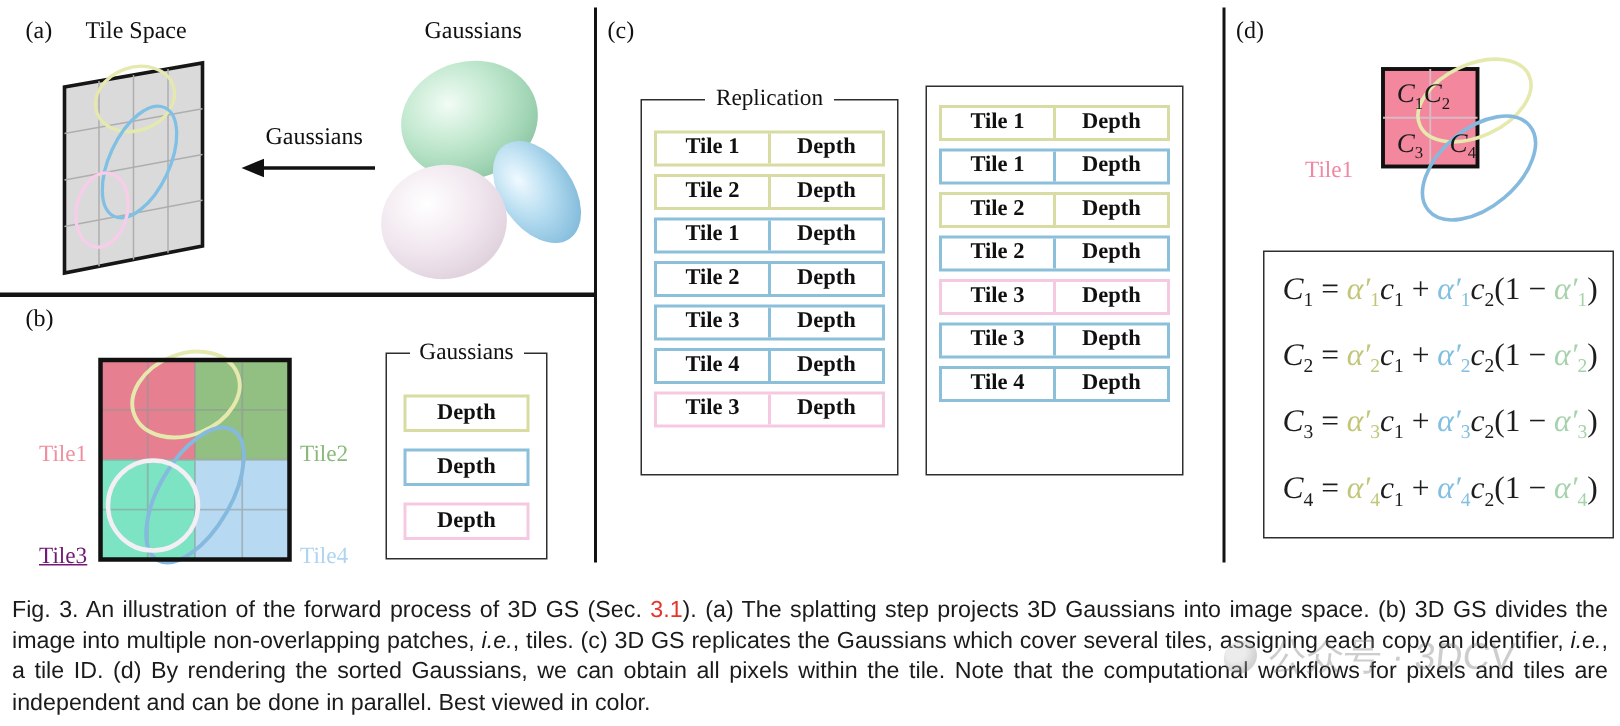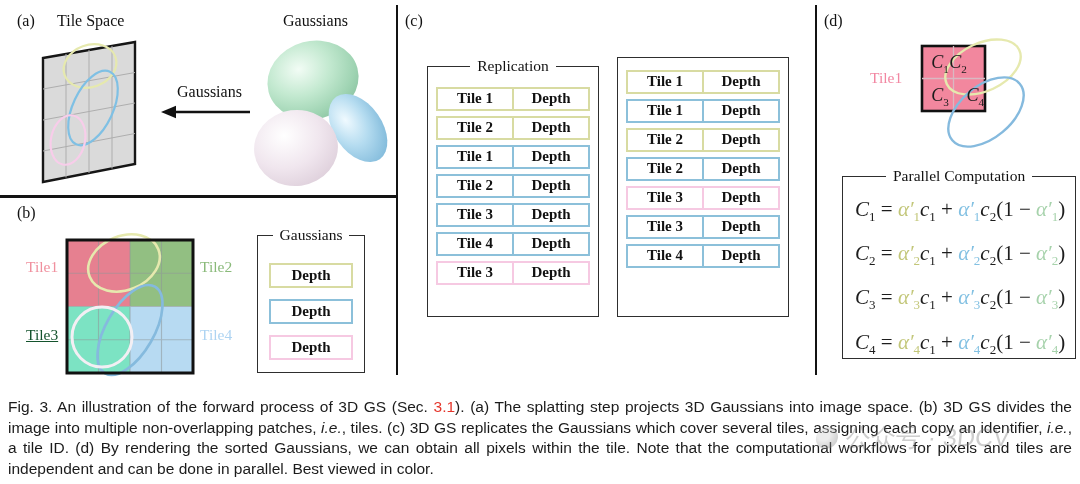--- a/index.html
+++ b/index.html
@@ -27,21 +27,21 @@
   #caption{left:8px;top:397px;width:1064px;font-family:"Liberation Sans",sans-serif;
            font-size:15.5px;line-height:20.5px;color:#1b1b1b;text-align:justify;}
   
   #wm{left:816px;top:421px;display:flex;align-items:center;gap:8px;opacity:0.38;
       font-family:"Liberation Sans",sans-serif;font-size:25px;color:#7e7e7e;
       transform:skewX(-6deg);pointer-events:none;}
   .wm-icon{width:22px;height:22px;border-radius:50%;
            background:radial-gradient(circle at 35% 35%, #cfcfcf 0 30%, #8a8a8a 70%);
            flex:0 0 auto;}
   .dcell{font-size:18px;color:#1b1b1b;width:28px;text-align:center;}
-  .tile-lab{font-size:15.5px;}
+  .tile-lab{font-size:15.5px;margin-top:36px;}
   svg{display:block;}
 </style>
 </head>
 <body>
 
 <div id="fig">
 
   <span class="abs flabel" style="left:17px;top:12px;">(a)</span>
   <span class="abs ptitle" style="left:57px;top:12px;">Tile Space</span>
   <span class="abs ptitle" style="left:283px;top:12px;">Gaussians</span>
@@ -111,21 +111,21 @@
         <line x1="0" y1="99.75" x2="126" y2="99.75"></line>
     </g>
     <ellipse cx="57" cy="23" rx="37" ry="27" transform="rotate(-22 57 23)" fill="none" stroke="#e6e9ae" stroke-width="2.6"></ellipse>
     <ellipse cx="63" cy="90" rx="24" ry="50" transform="rotate(30 63 90)" fill="none" stroke="#85bade" stroke-width="2.6"></ellipse>
     <circle cx="35" cy="97" r="30" fill="none" stroke="#f3eff4" stroke-width="3"></circle>
     <rect x="0" y="0" width="126" height="133" fill="none" stroke="#111" stroke-width="3"></rect>
   </svg>
 
   <span class="abs tile-lab" style="left: 26px; top: 258px; color: rgb(240, 144, 158);">Tile1</span>
   <span class="abs tile-lab" style="left: 200px; top: 258px; color: rgb(138, 186, 122);">Tile2</span>
-  <span class="abs tile-lab" style="left: 26px; top: 326px; color: #14532d; text-decoration: underline;">Tile3</span>
+  <span class="abs tile-lab" style="left: 26px; top: 326px; color: #701a75; text-decoration: underline;">Tile3</span>
   <span class="abs tile-lab" style="left: 200px; top: 326px; color: rgb(174, 212, 242);">Tile4</span>
 
   <fieldset class="box" style="left:257px;top:226px;width:108px;height:147px;">
     <legend>Gaussians</legend>
     <div>
         <div class="depth-item" style="border-color: rgb(216, 219, 162);">Depth</div>
         <div class="depth-item" style="border-color: rgb(140, 192, 218);">Depth</div>
         <div class="depth-item" style="border-color: rgb(246, 201, 226);">Depth</div>
       </div>
   </fieldset>
@@ -211,21 +211,20 @@
     <ellipse cx="136" cy="84" rx="44" ry="26" transform="rotate(-40 136 84)" fill="none" stroke="#85bade" stroke-width="2.4"></ellipse>
   </svg>
 
   <span class="abs tile-lab" style="left:870px;top:69px;color:#f287a2;">Tile1</span>
   <span class="abs dcell" style="left:926px;top:52px;"><span style="font-style: italic;">C</span><sub>1</sub></span>
   <span class="abs dcell" style="left:944px;top:52px;"><span style="font-style: italic;">C</span><sub>2</sub></span>
   <span class="abs dcell" style="left:926px;top:85px;"><span style="font-style: italic;">C</span><sub>3</sub></span>
   <span class="abs dcell" style="left:956px;top:85px;text-align:right;"><span style="font-style: italic;">C</span><sub>4</sub></span>
 
   <fieldset class="box" style="left:842px;top:167px;width:224px;height:192px;">
-    <legend>Parallel Computation</legend>
     <div>
         <div class="eq"><span style="font-style: italic;">C</span><sub>1</sub><span> = </span><span style="color: rgb(194, 198, 120); font-style: italic;">α′</span><sub style="color: rgb(194, 198, 120);">1</sub><span style="font-style: italic;">c</span><sub>1</sub><span> + </span><span style="color: rgb(130, 192, 226); font-style: italic;">α′</span><sub style="color: rgb(130, 192, 226);">1</sub><span style="font-style: italic;">c</span><sub>2</sub><span>(1 − </span><span style="color: rgb(166, 210, 171); font-style: italic;">α′</span><sub style="color: rgb(166, 210, 171);">1</sub><span>)</span></div>
         <div class="eq"><span style="font-style: italic;">C</span><sub>2</sub><span> = </span><span style="color: rgb(194, 198, 120); font-style: italic;">α′</span><sub style="color: rgb(194, 198, 120);">2</sub><span style="font-style: italic;">c</span><sub>1</sub><span> + </span><span style="color: rgb(130, 192, 226); font-style: italic;">α′</span><sub style="color: rgb(130, 192, 226);">2</sub><span style="font-style: italic;">c</span><sub>2</sub><span>(1 − </span><span style="color: rgb(166, 210, 171); font-style: italic;">α′</span><sub style="color: rgb(166, 210, 171);">2</sub><span>)</span></div>
         <div class="eq"><span style="font-style: italic;">C</span><sub>3</sub><span> = </span><span style="color: rgb(194, 198, 120); font-style: italic;">α′</span><sub style="color: rgb(194, 198, 120);">3</sub><span style="font-style: italic;">c</span><sub>1</sub><span> + </span><span style="color: rgb(130, 192, 226); font-style: italic;">α′</span><sub style="color: rgb(130, 192, 226);">3</sub><span style="font-style: italic;">c</span><sub>2</sub><span>(1 − </span><span style="color: rgb(166, 210, 171); font-style: italic;">α′</span><sub style="color: rgb(166, 210, 171);">3</sub><span>)</span></div>
         <div class="eq"><span style="font-style: italic;">C</span><sub>4</sub><span> = </span><span style="color: rgb(194, 198, 120); font-style: italic;">α′</span><sub style="color: rgb(194, 198, 120);">4</sub><span style="font-style: italic;">c</span><sub>1</sub><span> + </span><span style="color: rgb(130, 192, 226); font-style: italic;">α′</span><sub style="color: rgb(130, 192, 226);">4</sub><span style="font-style: italic;">c</span><sub>2</sub><span>(1 − </span><span style="color: rgb(166, 210, 171); font-style: italic;">α′</span><sub style="color: rgb(166, 210, 171);">4</sub><span>)</span></div>
       </div>
   </fieldset>
 
   <div id="caption" class="abs"><span>Fig. 3. An illustration of the forward process of 3D GS (Sec. </span><span style="color: rgb(229, 53, 43);">3.1</span><span>). (a) The splatting step projects 3D Gaussians into image space. (b) 3D GS divides the image into multiple non-overlapping patches, </span><span style="font-style: italic;">i.e.</span><span>, tiles. (c) 3D GS replicates the Gaussians which cover several tiles, assigning each copy an identifier, </span><span style="font-style: italic;">i.e.</span><span>, a tile ID. (d) By rendering the sorted Gaussians, we can obtain all pixels within the tile. Note that the computational workflows for pixels and tiles are independent and can be done in parallel. Best viewed in color.</span></div>
 

